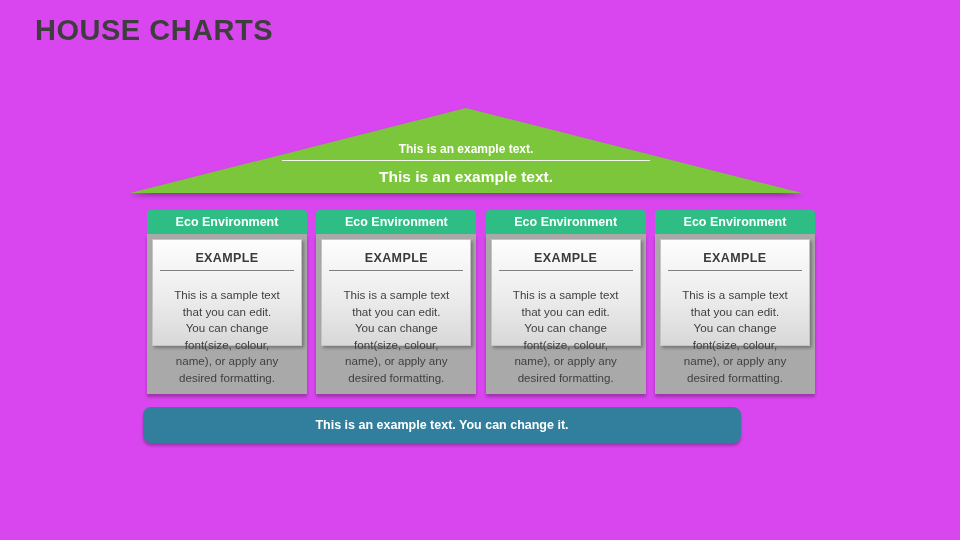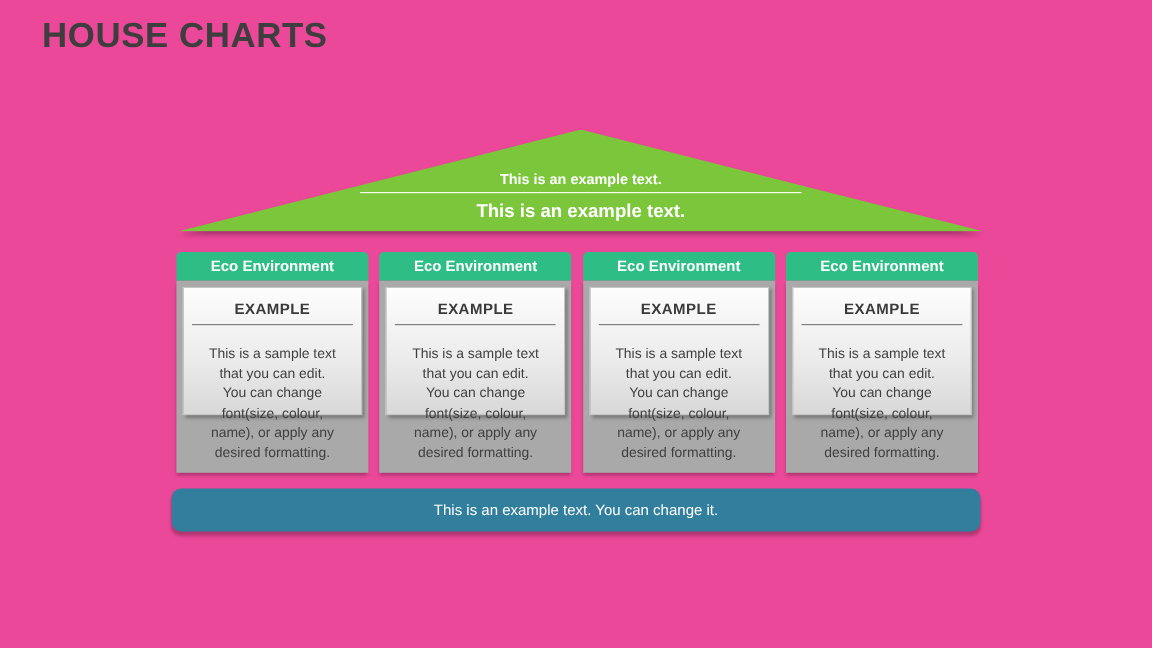--- a/index.html
+++ b/index.html
@@ -4,38 +4,38 @@
 <style>
   html, body { margin: 0; padding: 0; }
   body {
     width: 960px; height: 540px;
     font-family: "Liberation Sans", sans-serif;
     background: #e9e9ea;
   }
   .stage {
     position: relative;
     width: 960px; height: 540px;
-    background: #ec4899;
+    background: #d946ef;
     overflow: hidden;
   }
 
   
   .slide-title {
     position: absolute;
     left: 35px; top: 14px;
     font-size: 29px;
     font-weight: 800;
     letter-spacing: 0.5px;
     color: #3e3e3e;
   }
 
   
   .roof-wrap {
     position: absolute;
-    left: 148px; top: 108px;
+    left: 130px; top: 108px;
     width: 672px; height: 85px;
     filter: drop-shadow(0 3px 2px rgba(0,0,0,0.30));
   }
   .roof {
     position: absolute;
     inset: 0;
     background: #7cc63c;
     clip-path: polygon(50% 0%, 100% 100%, 0% 100%);
   }
   .roof-line1 {
@@ -114,29 +114,29 @@
     font-size: 11.6px;
     line-height: 16.6px;
     color: #3f3f3f;
     white-space: pre-line;
   }
 
   
   .footer-bar {
     position: absolute;
     left: 143px; top: 407px;
-    width: 674px; height: 36px;
+    width: 598px; height: 36px;
     background: #317f9c;
     border-radius: 8px;
     box-shadow: 0 3px 3px rgba(0,0,0,0.25);
     text-align: center;
     line-height: 36px;
     color: #ffffff;
     font-size: 12.5px;
-    font-weight: normal;
+    font-weight: bold;
   }
 </style>
 </head>
 <body>
 
 <div class="stage">
 
   <div class="slide-title">HOUSE CHARTS</div>
 
   <div class="roof-wrap">

